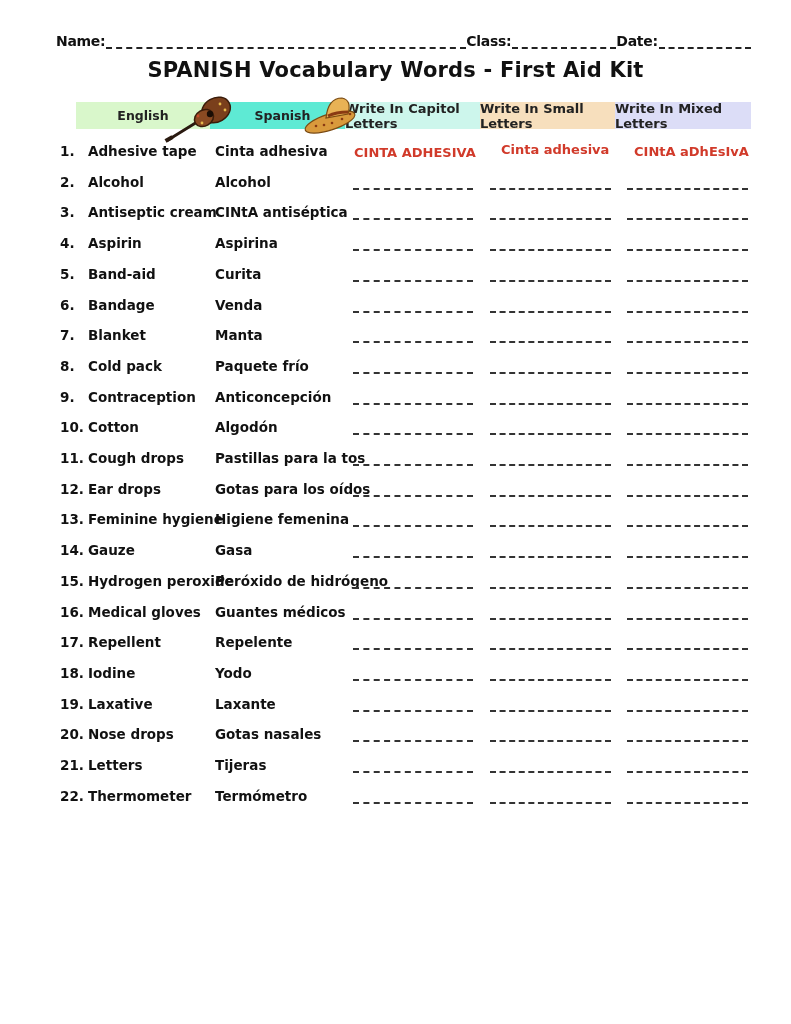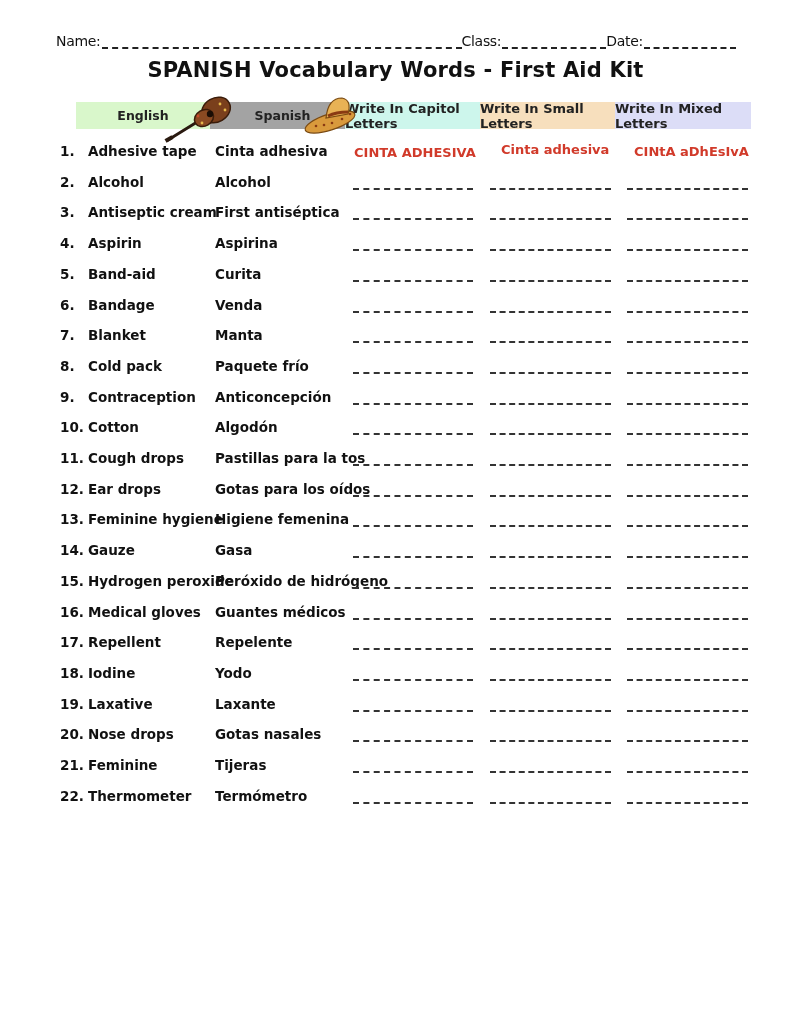--- a/index.html
+++ b/index.html
@@ -1,19 +1,19 @@
 <!DOCTYPE html>
 <html><head>
 <meta charset="utf-8">
 <style>
   html, body { margin:0; padding:0; background:#ffffff; }
   body { width:791px; height:1024px; position:relative; overflow:hidden;
          font-family:"DejaVu Sans", sans-serif; color:#111; }
   .hdr-line { position:absolute; top:33px; left:56px; width:692px; height:20px;
-              font-size:14px; font-weight:normal; letter-spacing:-0.3px; white-space:nowrap; }
+              font-size:14px; font-weight:bold; letter-spacing:-0.3px; white-space:nowrap; }
   .hdr-line span { display:inline-block; vertical-align:bottom; }
   .blank { border-bottom:2px dashed #222; height:12px; margin-left:1px; }
   .title { position:absolute; top:58px; left:0; width:791px; text-align:center;
            font-size:21px; font-weight:bold; letter-spacing:0.2px; color:#111; }
   .band { position:absolute; top:102px; height:27px; display:flex; align-items:center;
           justify-content:center; font-weight:bold; color:#222; }
   .band.big { font-size:12.5px; }
   .band.small { font-size:13px; }
   .row { position:absolute; left:0; width:791px; height:22px; font-size:13.5px; font-weight:bold; }
   .row .num { position:absolute; left:60px; }
@@ -29,21 +29,21 @@
 
 <div class="hdr-line">
   <span>Name:</span><span class="blank" style="width:360px"></span><span>Class:</span><span class="blank" style="width:104px"></span><span>Date:</span><span class="blank" style="width:92px"></span>
 </div>
 
 <div class="title">SPANISH Vocabulary Words -  First Aid Kit</div>
 
 <div class="band big" style="left:76px;width:134px;background:#d9f7cb;">
     <span style="margin-right:0px">English</span>
   </div>
-<div class="band big" style="left:210px;width:135px;background:#a3a3a3;">
+<div class="band big" style="left:210px;width:135px;background:#5eead4;">
     <span style="margin-left:10px">Spanish</span>
   </div>
 <div class="band small" style="left:345px;width:135px;background:#cdf6ec;">
     <span>Write In Capitol Letters</span>
   </div>
 <div class="band small" style="left:480px;width:135px;background:#f7dfbd;">
     <span>Write In Small Letters</span>
   </div>
 <div class="band small" style="left:615px;width:136px;background:#dcddf7;">
     <span>Write In Mixed Letters</span>
@@ -86,21 +86,21 @@
     <span class="num">2.</span>
     <span class="en">Alcohol</span>
     <span class="es">Alcohol</span>
     <span class="line cap" style="left:353px;width:120px"></span>
     <span class="line sm" style="left:490px;width:121px"></span>
     <span class="line mx" style="left:627px;width:121px"></span>
   </div>
     <div class="row" style="top: 204.4px;">
     <span class="num">3.</span>
     <span class="en">Antiseptic cream</span>
-    <span class="es">First antiséptica</span>
+    <span class="es">CINtA antiséptica</span>
     <span class="line cap" style="left:353px;width:120px"></span>
     <span class="line sm" style="left:490px;width:121px"></span>
     <span class="line mx" style="left:627px;width:121px"></span>
   </div>
     <div class="row" style="top: 235.1px;">
     <span class="num">4.</span>
     <span class="en">Aspirin</span>
     <span class="es">Aspirina</span>
     <span class="line cap" style="left:353px;width:120px"></span>
     <span class="line sm" style="left:490px;width:121px"></span>
@@ -229,21 +229,21 @@
     <div class="row" style="top: 726.3px; padding-left: 40px;">
     <span class="num">20.</span>
     <span class="en">Nose drops</span>
     <span class="es">Gotas nasales</span>
     <span class="line cap" style="left:353px;width:120px"></span>
     <span class="line sm" style="left:490px;width:121px"></span>
     <span class="line mx" style="left:627px;width:121px"></span>
   </div>
     <div class="row" style="top: 757px;">
     <span class="num">21.</span>
-    <span class="en">Feminine</span>
+    <span class="en">Letters</span>
     <span class="es">Tijeras</span>
     <span class="line cap" style="left:353px;width:120px"></span>
     <span class="line sm" style="left:490px;width:121px"></span>
     <span class="line mx" style="left:627px;width:121px"></span>
   </div>
     <div class="row" style="top: 787.7px;">
     <span class="num">22.</span>
     <span class="en">Thermometer</span>
     <span class="es">Termómetro</span>
     <span class="line cap" style="left:353px;width:120px"></span>

